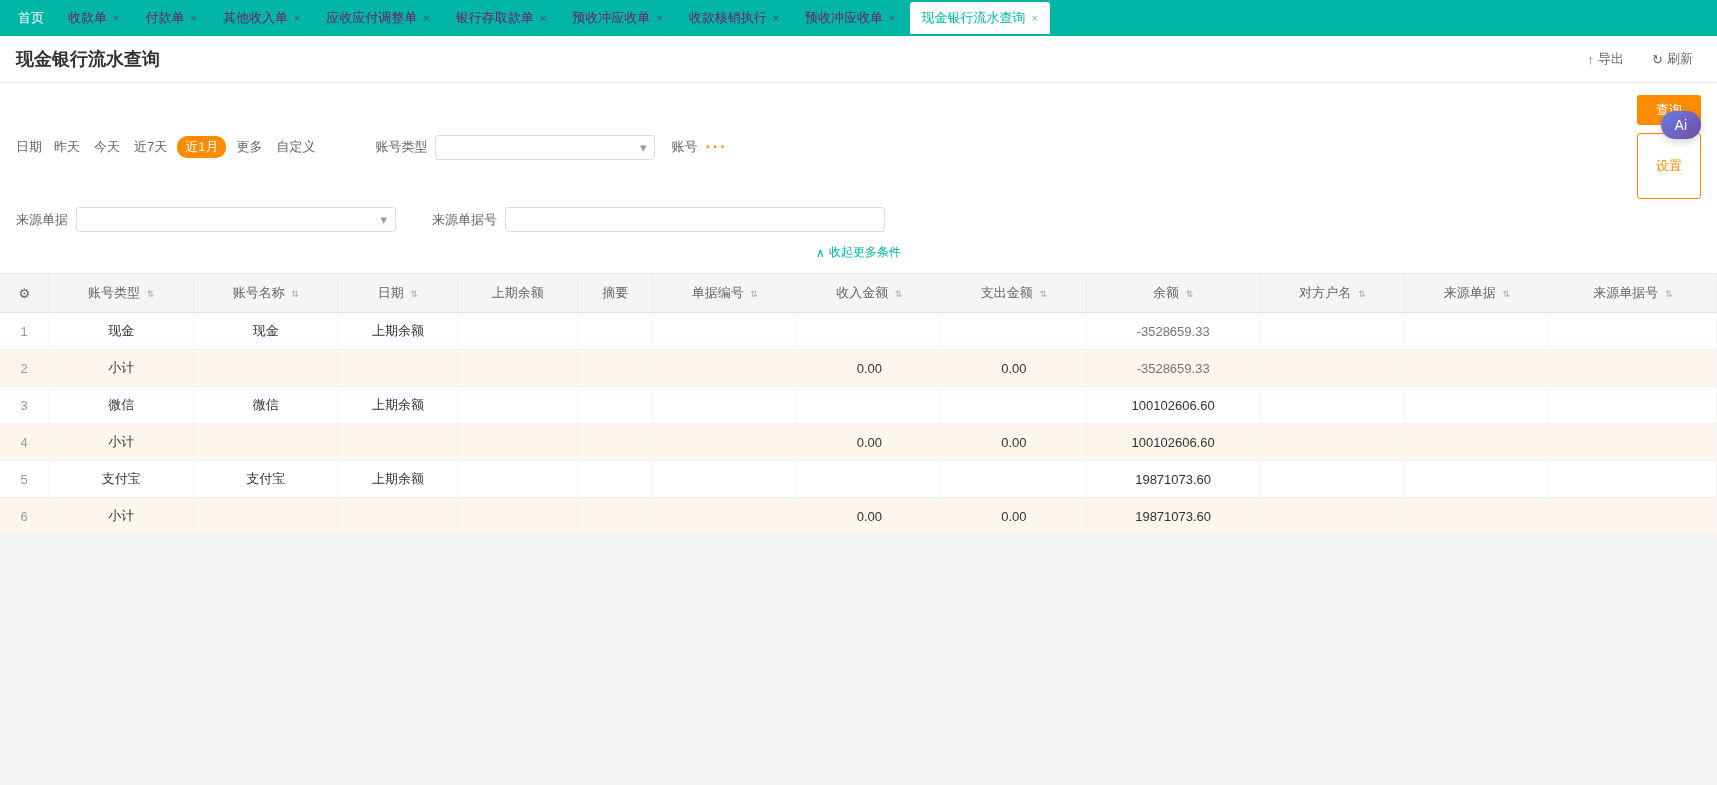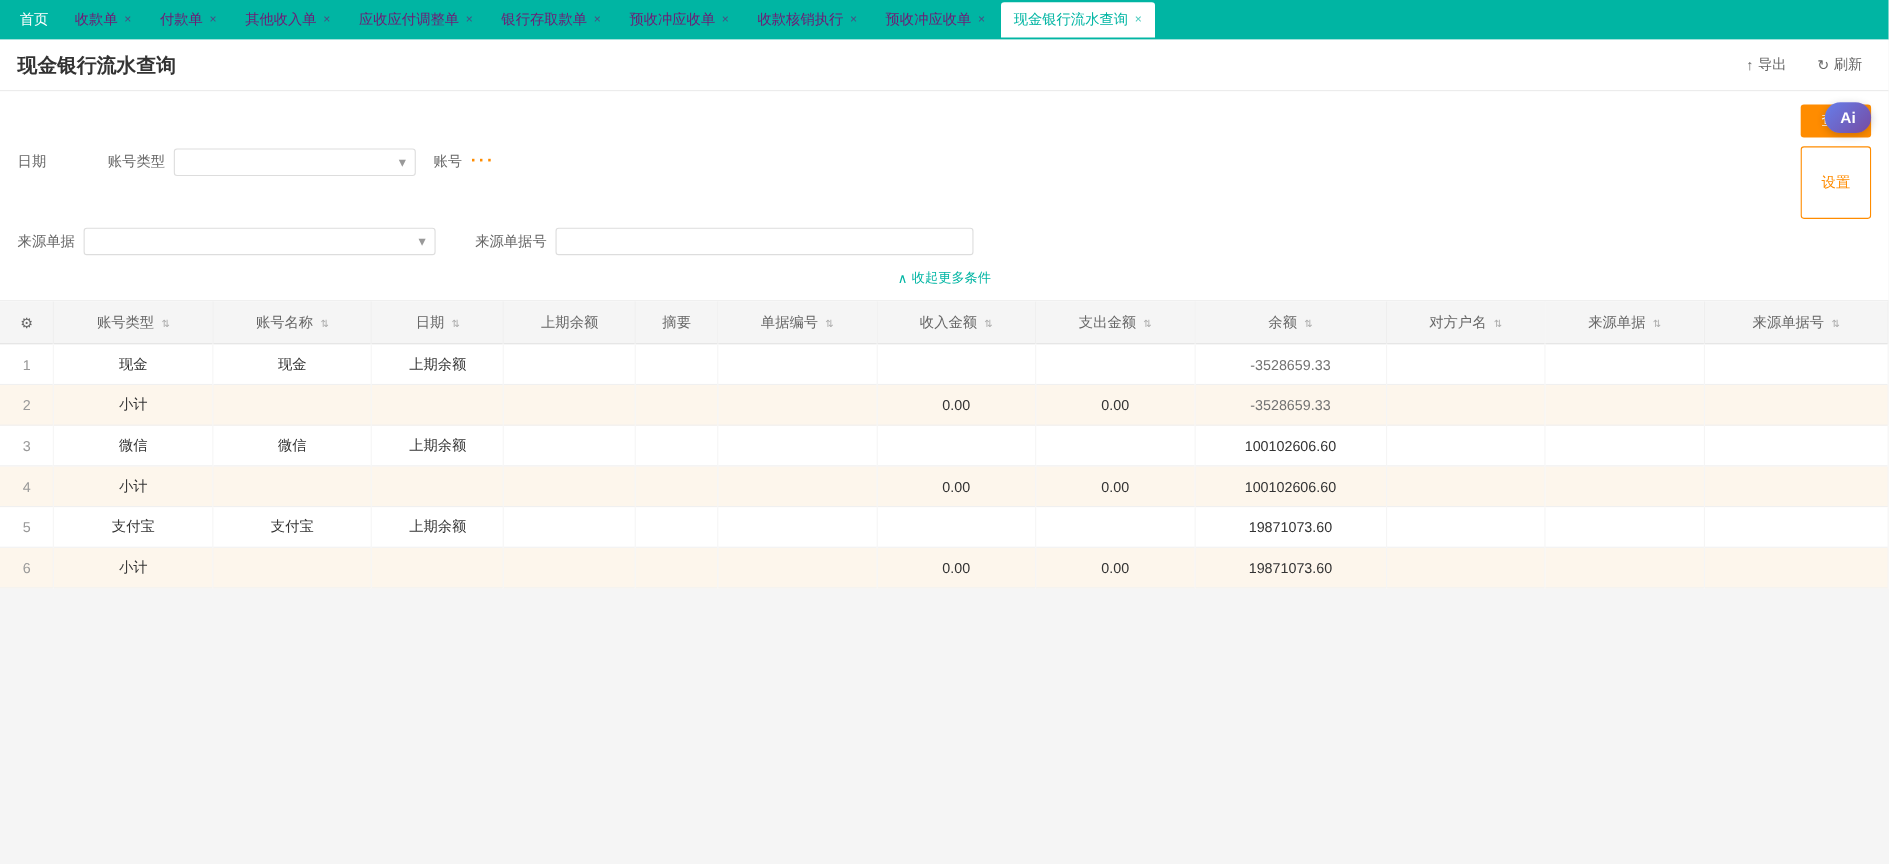--- a/index.html
+++ b/index.html
@@ -228,27 +228,27 @@
     .row-num {
       color: #999;
       text-align: center;
     }
     .th-settings {
       text-align: center;
     }
     .ai-badge {
       position: fixed;
       right: 16px;
-      top: 93px;
+      top: 111px;
       background: linear-gradient(135deg, #667eea, #764ba2);
       color: white;
       padding: 6px 14px;
       border-radius: 20px;
       font-size: 14px;
-      font-weight: bold;
+      font-weight: normal;
       cursor: pointer;
       box-shadow: 0 2px 8px rgba(0,0,0,0.2);
     }
   </style>
 </head>
 <body>
 
 <div class="top-nav">
   <div class="nav-home">首页</div>
   <div class="nav-tab">
@@ -301,20 +301,28 @@
       <span>刷新</span>
     </div>
   </div>
 </div>
 
 <div class="filter-area">
   <div class="filter-row">
 
     <div class="filter-group">
       <span class="filter-label">日期</span>
+      <div class="date-options">
+        <span class="date-opt">昨天</span>
+        <span class="date-opt">今天</span>
+        <span class="date-opt">近7天</span>
+        <span class="date-opt active">近1月</span>
+        <span class="date-opt">更多</span>
+        <span class="date-opt">自定义</span>
+      </div>
     </div>
 
     <div class="filter-group" style="margin-left: 40px;">
       <span class="filter-label">账号类型</span>
       <div class="filter-select" style="min-width: 220px;">
         <span style="color:#ccc; flex:1;"></span>
         <span class="chevron">▾</span>
       </div>
     </div>
 

